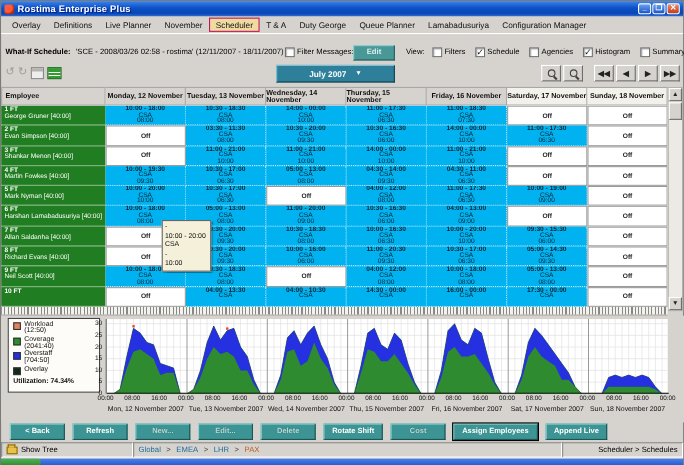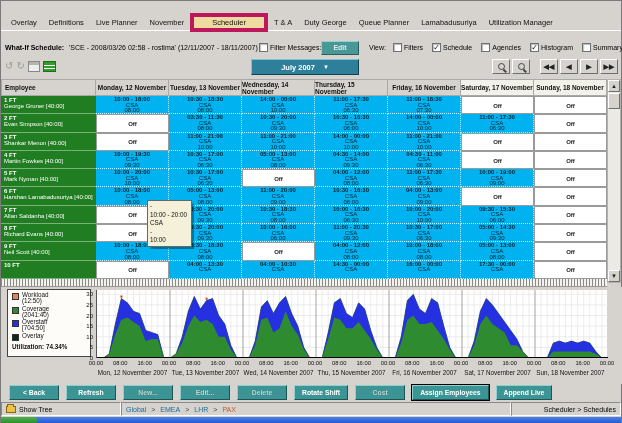--- a/index.html
+++ b/index.html
@@ -14,21 +14,21 @@
   .app-icon { width:9px; height:9px; background:radial-gradient(circle at 35% 35%, #ff5a3c 0 45%, #b02a10 70%); border-radius:2px; margin-right:3px; }
   .title-text { flex:1; font-size:8.5px; font-weight:bold; letter-spacing:.2px; text-shadow:1px 1px #00228a; }
   .winbtn { width:12px; height:10px; margin-left:1px; border:1px solid #fff; border-radius:2px;
     background:linear-gradient(180deg,#6aa0f0,#1c55c8); color:#fff; font-size:7px; line-height:8px; text-align:center; font-weight:bold; }
   .winbtn.close { background:linear-gradient(180deg,#f08a6a,#c83a10); }
 
   
   .menubar { position:absolute; left:0; top:14px; right:0; height:16px; background:#d6d3ce;
     display:flex; align-items:center; padding-left:4px; font-size:7.5px; border-bottom:1px solid #fff; }
   .menu-item { padding:2px 6px; color:#111; }
-  .menu-item.active { background:#efdaa2; border:4px solid #be185d; padding:1px 18px; }
+  .menu-item.active { background:#efdaa2; border:1px solid #be185d; padding:1px 5px; }
 
   
   .toolbar1 { position:absolute; left:0; top:38px; right:0; height:18px; font-size:7px; }
   .t1-label { position:absolute; left:4px; top:5px; font-weight:bold; }
   .t1-value { position:absolute; left:68px; top:5px; }
   .chk { display:inline-flex; align-items:center; gap:2px; }
   .cb { width:9px; height:9px; border:1px solid #707070; background:#fff; font-size:8px; line-height:8px; text-align:center; color:#111; box-shadow:inset 1px 1px 1px #bbb; }
   .t1-filter { position:absolute; left:258px; top:4px; }
   .btn-edit { position:absolute; left:320px; top:2px; width:38px; height:14px; background:#3d9494; border:1px solid; border-color:#8fd0d0 #1d5454 #1d5454 #8fd0d0;
     color:#dff0ef; font-size:7px; font-weight:bold; text-align:center; line-height:12px; opacity:.92; }
@@ -124,32 +124,39 @@
   
   .tooltip { position:absolute; left:146px; top:199px; width:45px; z-index:40; background:#f4f0da;
     border:1px solid #666; box-shadow:1.5px 1.5px 1px rgba(0,0,0,.35); padding:1px 2px; }
   .tooltip div { font-size:6.3px; line-height:8.5px; color:#111; }
 </style>
 </head>
 <body>
 
 <div class="screen">
 
+  <div class="titlebar">
+    <span class="app-icon"></span>
+    <span class="title-text">Rostima Enterprise Plus</span>
+    <span class="winbtn">_</span>
+    <span class="winbtn">❐</span>
+    <span class="winbtn close">✕</span>
+  </div>
 
   <div class="menubar" id="menubar">
       <div class="menu-item">Overlay</div>
       <div class="menu-item">Definitions</div>
       <div class="menu-item">Live Planner</div>
       <div class="menu-item">November</div>
       <div class="menu-item active">Scheduler</div>
       <div class="menu-item">T &amp; A</div>
       <div class="menu-item">Duty George</div>
       <div class="menu-item">Queue Planner</div>
       <div class="menu-item">Lamabadusuriya</div>
-      <div class="menu-item">Utilization Manager</div>
+      <div class="menu-item">Configuration Manager</div>
     </div>
 
   <div class="toolbar1">
     <span class="t1-label">What-If Schedule:</span>
     <span class="t1-value">'SCE - 2008/03/26 02:58 - rostima' (12/11/2007 - 18/11/2007)</span>
     <span class="chk t1-filter">
       <span class="cb"></span>
       <span>Filter Messages:</span>
     </span>
     <span class="btn-edit">Edit</span>

